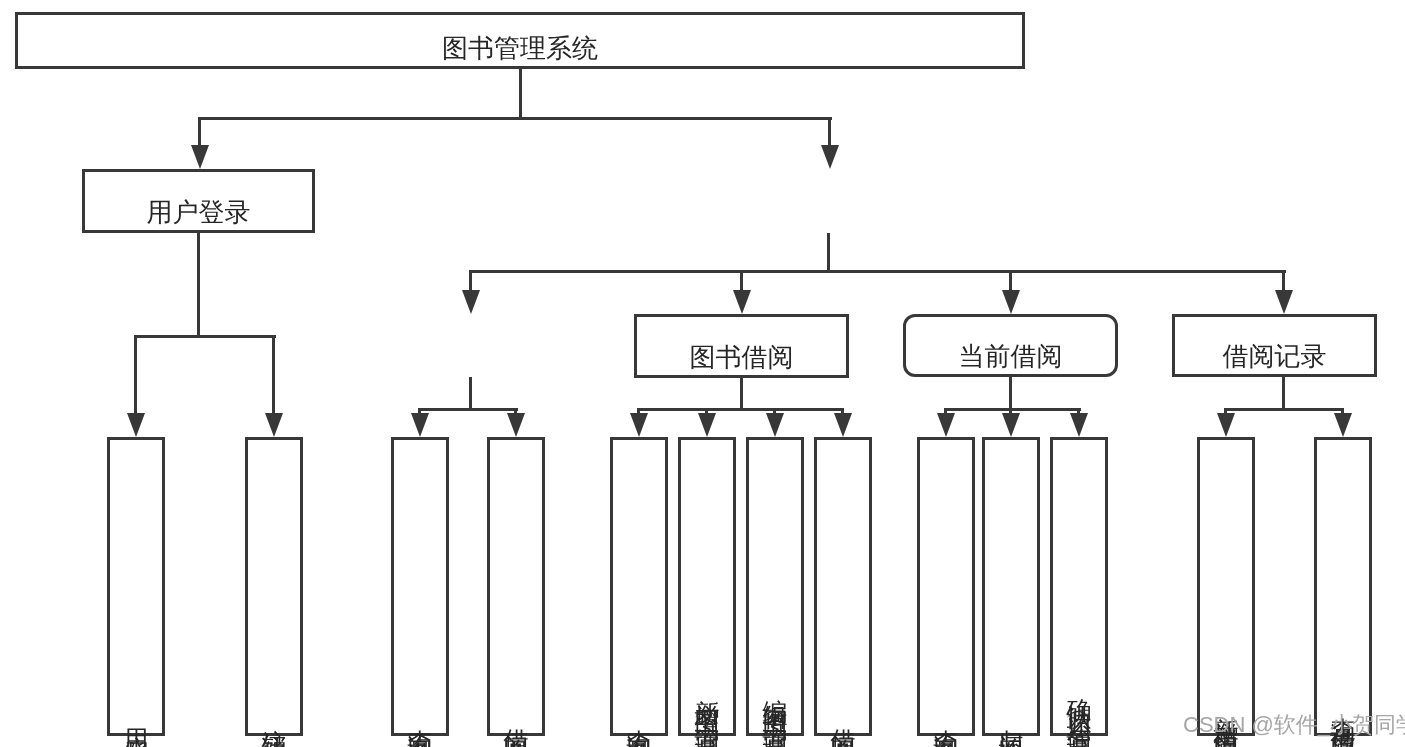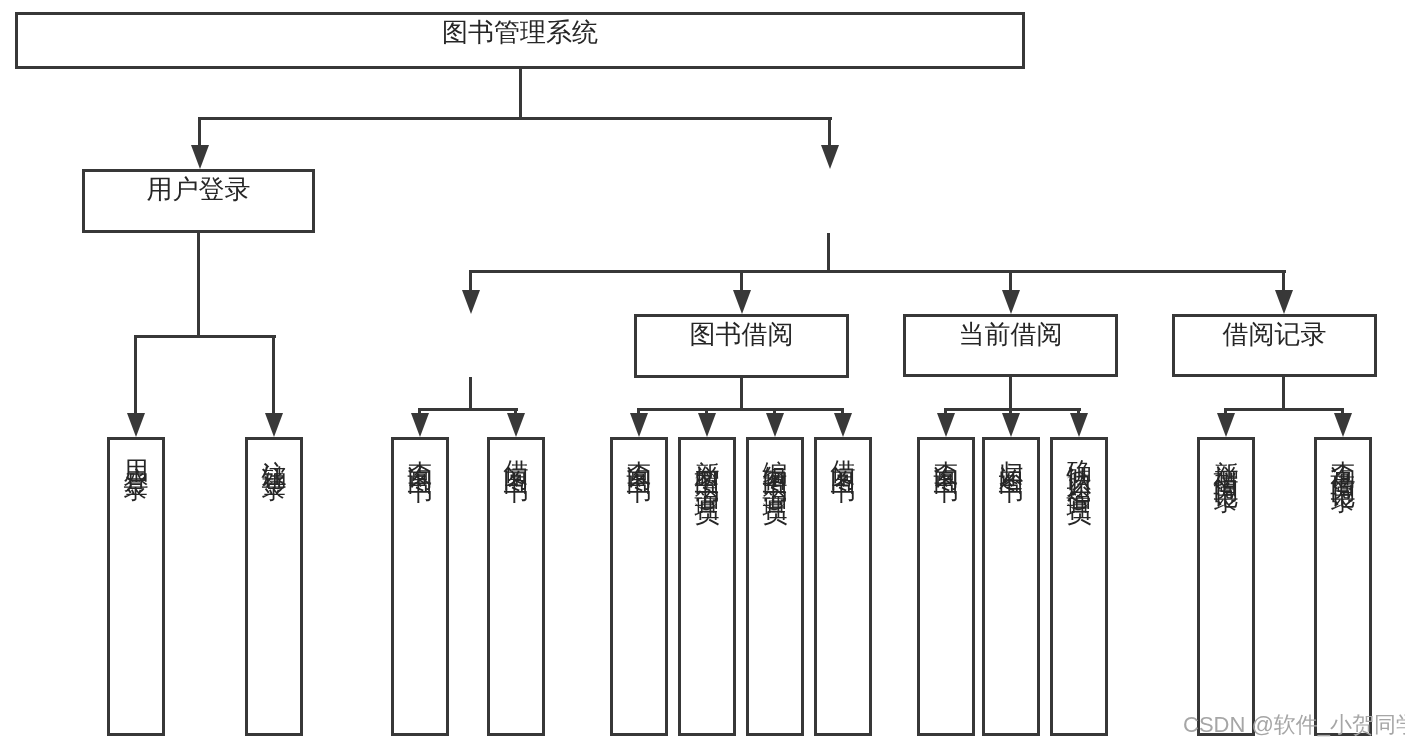--- a/index.html
+++ b/index.html
@@ -15,21 +15,21 @@
     background:var(--background);
     overflow:hidden;
     font-family:"Liberation Sans","DejaVu Sans",sans-serif;
     color:var(--text);
   }
   .box{
     position:absolute;
     box-sizing:border-box;
     border:3px solid var(--line);
     background:var(--background);
-    display:flex;align-items:flex-start;justify-content:center;
+    display:flex;align-items:flex-end;justify-content:center;
     font-size:26px;
     color:var(--text);
   }
   .leaf{top:437px;width:58px;height:299px;}
   .vtext{
     writing-mode:vertical-rl;
     letter-spacing:6px;
     white-space:nowrap;
     font-size:25px;
     line-height:1;
@@ -81,21 +81,21 @@
   <div class="line" style="left:740px;top:270px;width:3px;height:22px;"></div>
   <div class="arrow" style="left:733px;top:290px;"></div>
   <div class="line" style="left:1009px;top:270px;width:3px;height:22px;"></div>
   <div class="arrow" style="left:1002px;top:290px;"></div>
   <div class="line" style="left:1282px;top:270px;width:3px;height:22px;"></div>
   <div class="arrow" style="left:1275px;top:290px;"></div>
 
   <div class="box" style="left:634px;top:314px;width:215px;height:64px;">
     <span>图书借阅</span>
   </div>
-  <div class="box" style="left:903px;top:314px;width:215px;height:63px;">
+  <div class="box" style="left:903px;top:314px;width:215px;height:63px;border-radius:12px;">
     <span>当前借阅</span>
   </div>
   <div class="box" style="left:1172px;top:314px;width:205px;height:63px;">
     <span>借阅记录</span>
   </div>
 
   <div class="line" style="left:469px;top:377px;width:3px;height:33px;"></div>
   <div class="line" style="left:418px;top:408px;width:100px;height:3px;"></div>
   <div class="line" style="left:418px;top:408px;width:3px;height:7px;"></div>
   <div class="arrow" style="left:411px;top:413px;"></div>

